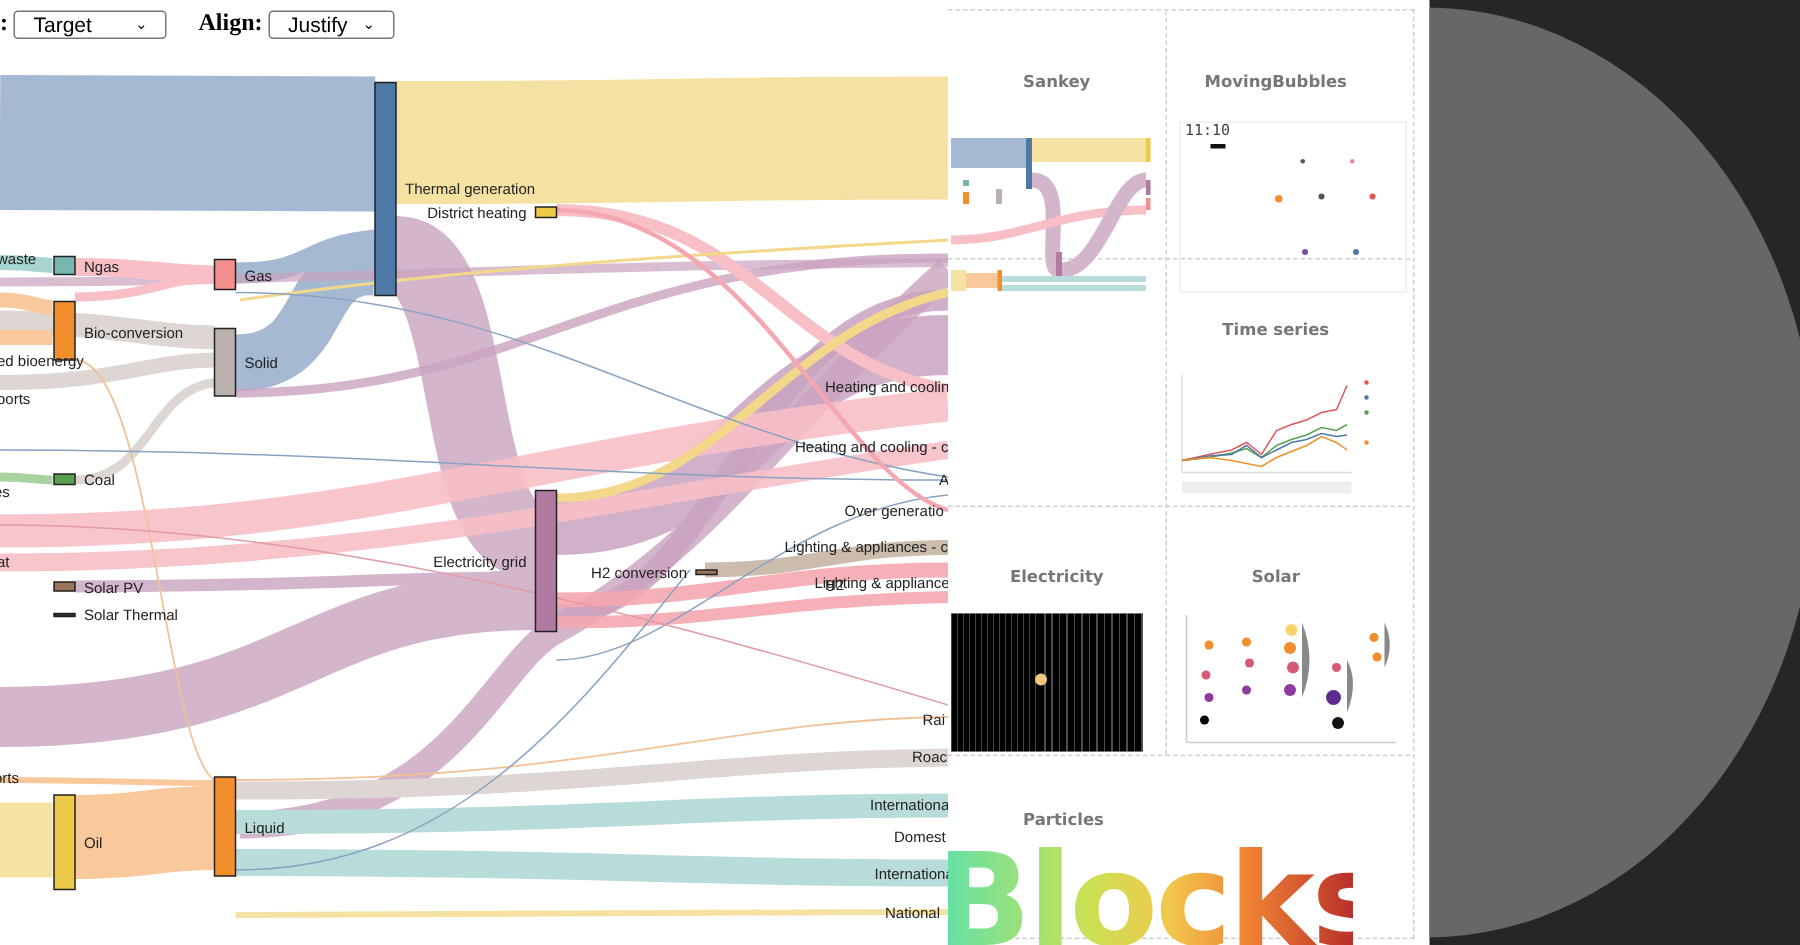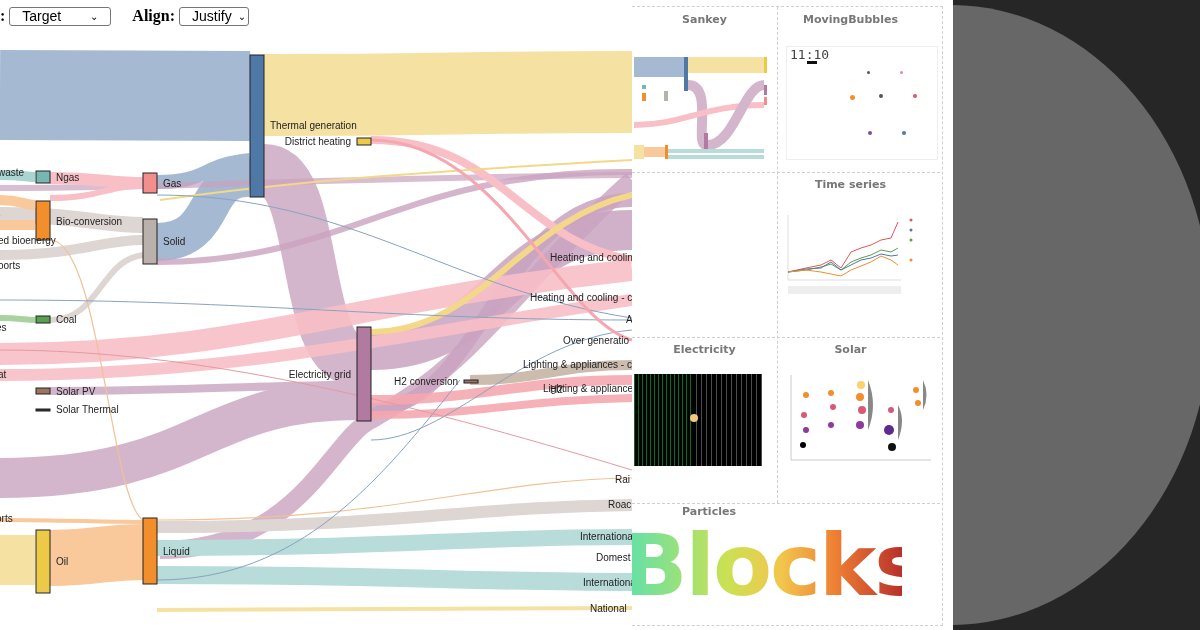--- a/index.html
+++ b/index.html
@@ -14,42 +14,42 @@
   .ctl-select {
     height: 19px; border: 1px solid #767676; border-radius: 3px; background: #fff;
     font-size: 14px; color: #000; padding: 0 12px; display: flex; align-items: center; justify-content: space-between;
     box-sizing: border-box;
   }
   .ctl-select .chev { font-size: 10px; margin-left: 6px; }
   svg.sankey { position: absolute; left: 0; top: 0; }
   .node-label { font-size: 10px; fill: #222; font-family: "Liberation Sans", sans-serif; }
 
   .gallery { position: absolute; left: 632px; top: 6px; width: 310px; height: 618px; border: 1px dashed #cfcfcf; border-left: none; background: #fff; }
-  .tile { position: absolute; width: 145px; height: 164px; box-sizing: border-box; }
+  .tile { position: absolute; width: 145px; height: 164px; box-sizing: border-box; margin-top: 35px; }
   .tile-title { position: absolute; top: 6px; left: 0; right: 0; text-align: center; font-size: 11px; font-weight: bold; color: #777; font-family: "DejaVu Sans", sans-serif; }
   .divider-v { position: absolute; left: 145px; top: 0; width: 0; height: 496px; border-left: 1px dashed #cfcfcf; }
   .divider-h { position: absolute; left: 0; width: 308px; height: 0; border-top: 1px dashed #cfcfcf; }
   .thumb { position: absolute; }
 
   .right-panel { position: absolute; left: 953px; top: 0; width: 247px; height: 630px; background: #262626; overflow: hidden; }
   .disc { position: absolute; left: -262px; top: 5px; width: 520px; height: 620px; border-radius: 50%; background: #676767; }
 </style>
 </head>
 <body>
 
 <div class="sankey-area">
 
   <div class="controls">
     <span class="ctl-label">:</span>
     <div class="ctl-select" style="width:102px">
       <span>Target</span>
       <span class="chev">⌄</span>
     </div>
     <span class="ctl-label" style="margin-left:17px">Align:</span>
-    <div class="ctl-select" style="width:70px">
+    <div class="ctl-select" style="width:84px">
       <span>Justify</span>
       <span class="chev">⌄</span>
     </div>
   </div>
 
   <svg class="sankey" width="632" height="630" viewBox="0 0 632 630">
     <g fill="none" stroke-linecap="butt">
 
       <path d="M0,95 C120,95 140,96 250,96" stroke="#a5b9d2" stroke-width="90"></path>
 
@@ -196,21 +196,21 @@
       <rect x="8" y="48" width="4" height="8" fill="#f28e2b"></rect>
       <rect x="30" y="46" width="4" height="10" fill="#bab0ac"></rect>
       <rect x="130" y="40" width="3" height="10" fill="#b07aa1"></rect>
       <rect x="130" y="52" width="3" height="8" fill="#f28e8c"></rect>
     </svg>
   </div>
 
   <div class="tile" style="left:146px;top:0">
     <div class="tile-title">MovingBubbles</div>
     <div class="thumb" style="left:8px;top:39px;width:150px;height:112px;border:1px solid #eee">
-      <div style="position:absolute;left:3px;top:0;font-family:'DejaVu Sans Mono',monospace;font-size:13px;color:#444">11:10</div>
+      <div style="position:absolute;left:3px;top:0;font-family:'DejaVu Sans Mono',monospace;font-size:10px;color:#444">11:10</div>
       <div style="position:absolute;left:20px;top:14px;width:10px;height:3px;background:#111"></div>
       <div style="position:absolute;left:63px;top:48px;width:5px;height:5px;border-radius:50%;background:#f28e2b"></div>
       <div style="position:absolute;left:92px;top:47px;width:4px;height:4px;border-radius:50%;background:#555"></div>
       <div style="position:absolute;left:126px;top:47px;width:4px;height:4px;border-radius:50%;background:#e15759"></div>
       <div style="position:absolute;left:80px;top:24px;width:3px;height:3px;border-radius:50%;background:#555"></div>
       <div style="position:absolute;left:113px;top:24px;width:3px;height:3px;border-radius:50%;background:#e58a9a"></div>
       <div style="position:absolute;left:81px;top:84px;width:4px;height:4px;border-radius:50%;background:#7a4fa0"></div>
       <div style="position:absolute;left:115px;top:84px;width:4px;height:4px;border-radius:50%;background:#4e79a7"></div>
     </div>
   </div>

